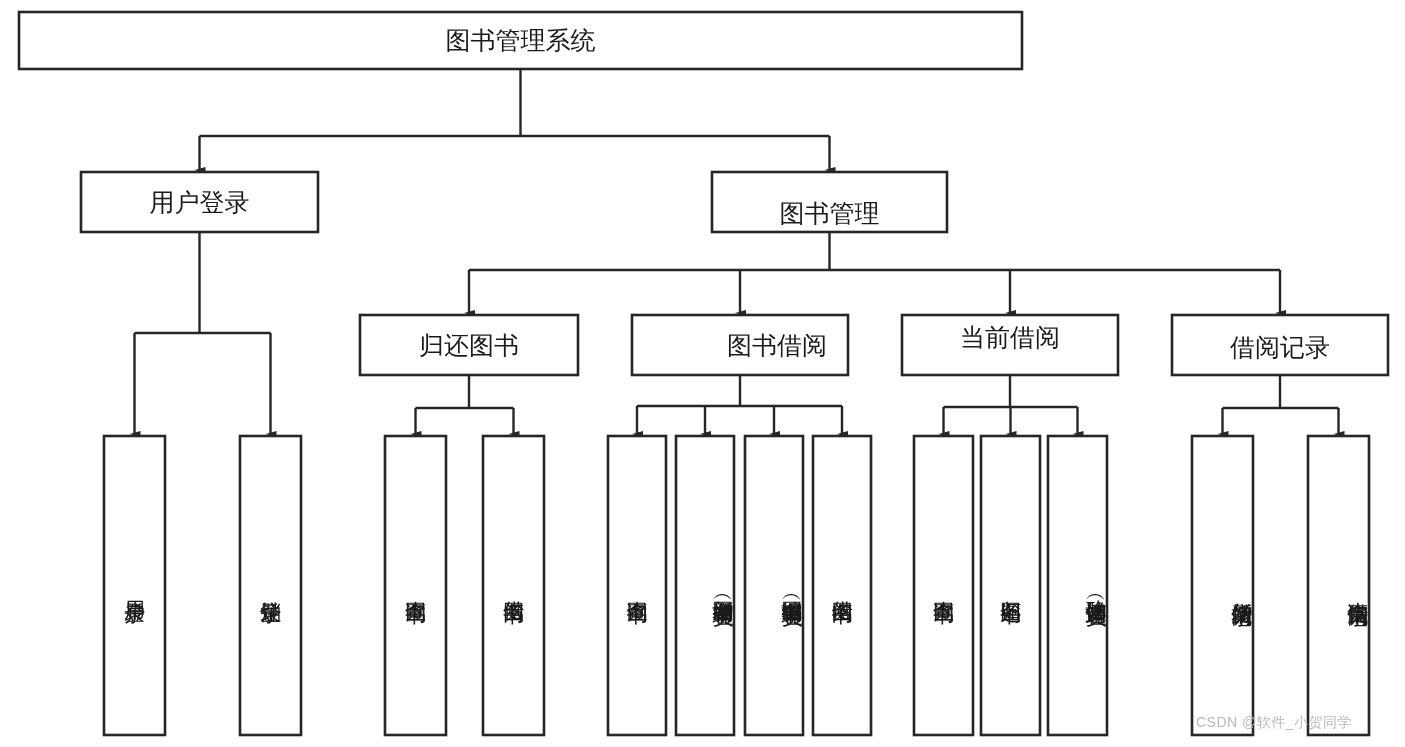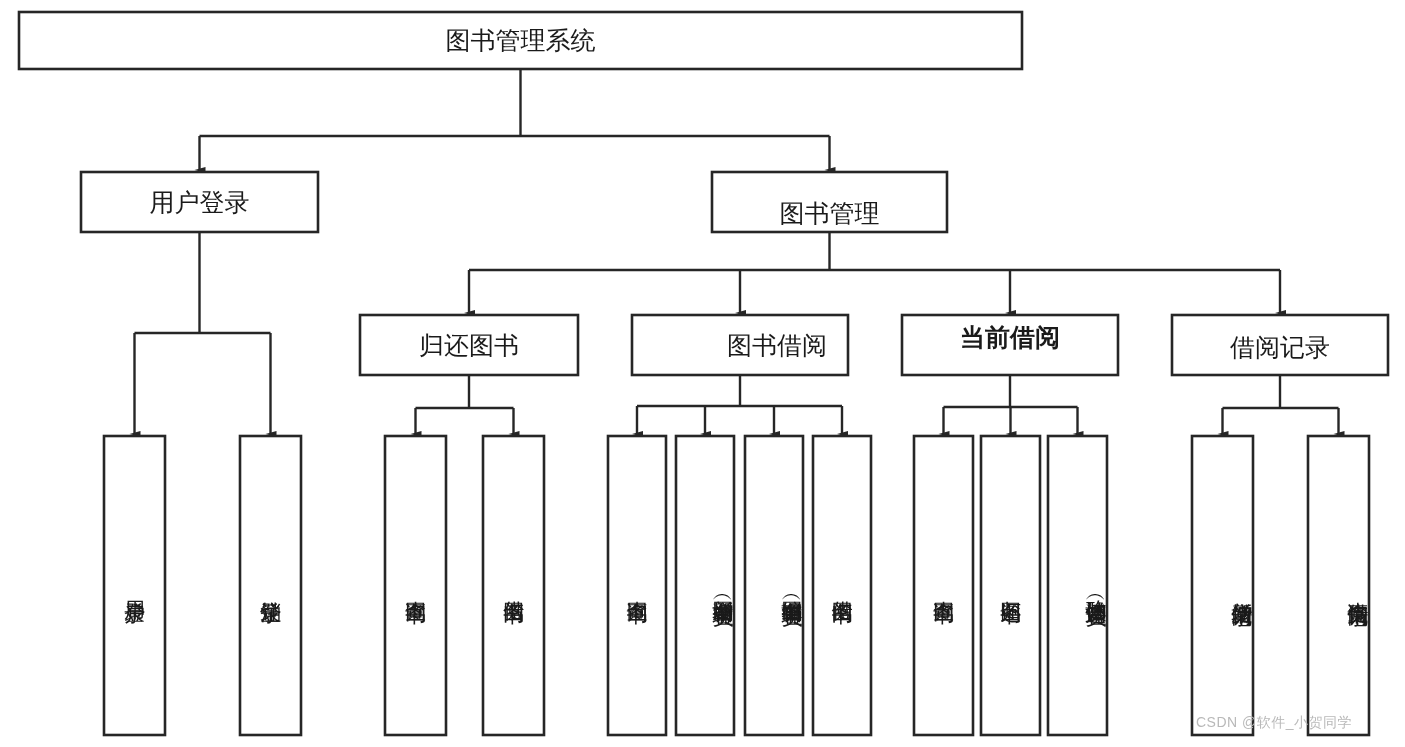--- a/index.html
+++ b/index.html
@@ -129,21 +129,21 @@
         <line x1="1338.5" y1="408" x2="1338.5" y2="434" stroke="#262626" stroke-width="2.4" marker-end="url(#arrowhead)"></line>
       </g>
   </svg>
 
   <div id="labels-layer">
       <div class="node-label horiz" style="left: 19px; top: 12px; width: 1003px; height: 57px;">图书管理系统</div>
       <div class="node-label horiz" style="left: 81px; top: 172px; width: 237px; height: 60px;">用户登录</div>
       <div class="node-label horiz" style="left: 712px; top: 183px; width: 235px; height: 60px;">图书管理</div>
       <div class="node-label horiz" style="left: 360px; top: 315px; width: 218px; height: 60px;">归还图书</div>
       <div class="node-label horiz" style="left: 632px; top: 315px; width: 216px; height: 60px; margin-left: 37px;">图书借阅</div>
-      <div class="node-label horiz" style="left: 902px; top: 315px; width: 216px; height: 44px; font-weight: bold;">当前借阅</div>
+      <div class="node-label horiz" style="left: 902px; top: 315px; width: 216px; height: 44px;">当前借阅</div>
       <div class="node-label horiz" style="left: 1172px; top: 315px; width: 216px; height: 64px;">借阅记录</div>
       <div class="node-label vert centered" style="left: 104px; top: 436px; width: 61px; height: 299px;">用户登录</div>
       <div class="node-label vert centered" style="left: 240px; top: 436px; width: 61px; height: 299px;">注销登录</div>
       <div class="node-label vert centered" style="left: 385px; top: 436px; width: 61px; height: 299px;">查询图书</div>
       <div class="node-label vert centered" style="left: 483px; top: 436px; width: 61px; height: 299px;">借阅图书</div>
       <div class="node-label vert centered" style="left: 608px; top: 436px; width: 58px; height: 299px;">查询图书</div>
       <div class="node-label vert" style="left: 676px; top: 436px; width: 58px; height: 299px;">新增图书（管理员）</div>
       <div class="node-label vert" style="left: 745px; top: 436px; width: 58px; height: 299px;">编辑图书（管理员）</div>
       <div class="node-label vert centered" style="left: 813px; top: 436px; width: 58px; height: 299px;">借阅图书</div>
       <div class="node-label vert centered" style="left: 914px; top: 436px; width: 59px; height: 299px;">查询图书</div>

